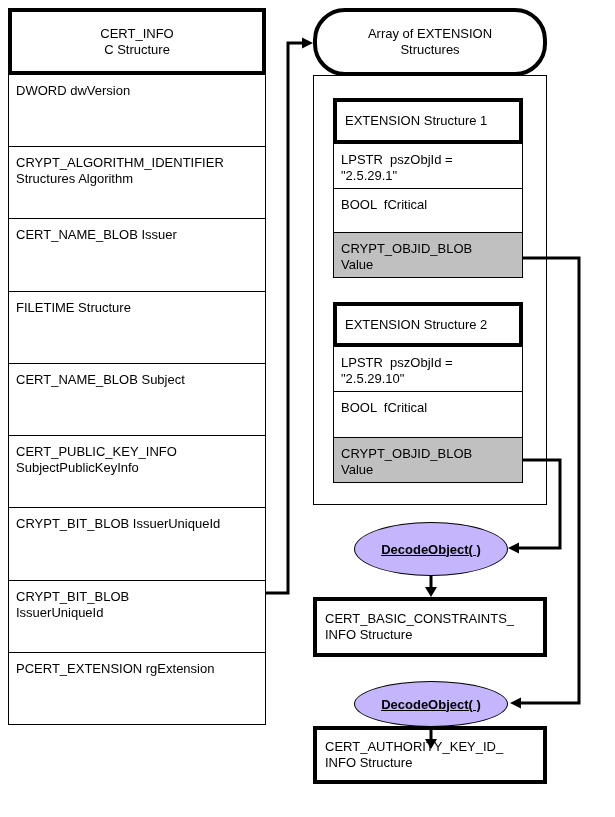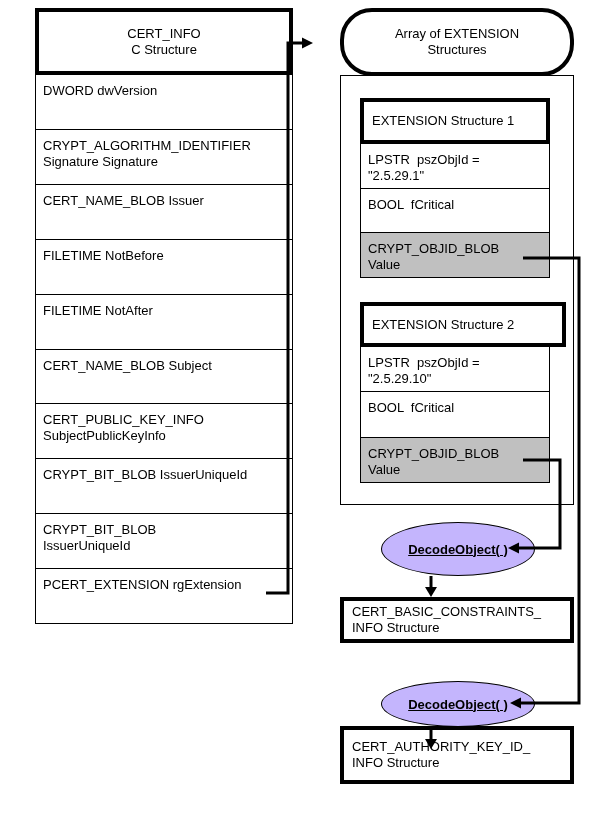--- a/index.html
+++ b/index.html
@@ -1,20 +1,20 @@
 <!DOCTYPE html>
 <html><head>
 <meta charset="utf-8">
 <style>
   html,body{margin:0;padding:0;background:#ffffff;}
   .canvas{
     position:relative;width:615px;height:817px;background:#ffffff;
     font-family:"Liberation Sans",sans-serif;color:#000;overflow:hidden;
   }
-  .abs{position:absolute;box-sizing:border-box;margin-left:27px;}
+  .abs{position:absolute;box-sizing:border-box;}
   
   .box-bold{
     border:4px solid #000;background:#fff;
     font-size:13px;line-height:16px;
   }
   .center-txt{
     display:flex;align-items:center;justify-content:center;
     text-align:center;white-space:pre-line;
   }
   .left-txt{
@@ -43,27 +43,26 @@
   .overlay polygon{fill:#000;stroke:none;}
 </style>
 </head>
 <body>
 
 <div class="canvas">
 
   <div class="abs box-bold center-txt" style="left:8px;top:8px;width:258px;height:67px;">CERT_INFO
 C Structure</div>
 
-  <div class="abs rows" style="left:8px;top:75px;width:258px;height:549px;">
+  <div class="abs rows" style="left:8px;top:75px;width:258px;height:650px;">
     <div class="row">DWORD dwVersion</div>
     <div class="row">CRYPT_ALGORITHM_IDENTIFIER
-Signature Signature</div>
+Structures Algorithm</div>
     <div class="row">CERT_NAME_BLOB Issuer</div>
-    <div class="row">FILETIME NotBefore</div>
-    <div class="row">FILETIME NotAfter</div>
+    <div class="row">FILETIME Structure</div>
     <div class="row">CERT_NAME_BLOB Subject</div>
     <div class="row">CERT_PUBLIC_KEY_INFO
 SubjectPublicKeyInfo</div>
     <div class="row">CRYPT_BIT_BLOB IssuerUniqueId</div>
     <div class="row">CRYPT_BIT_BLOB
 IssuerUniqueId</div>
     <div class="row">PCERT_EXTENSION rgExtension</div>
   </div>
 
   <div class="abs box-bold center-txt" style="left:313px;top:8px;width:234px;height:68px;border-radius:32px;">Array of EXTENSION
@@ -73,32 +72,32 @@
 
   <div class="abs box-bold left-txt" style="left:333px;top:98px;width:190px;height:46px;padding-left:8px;">EXTENSION Structure 1</div>
   <div class="abs rows" style="left:333px;top:144px;width:190px;height:134px;">
     <div class="row">LPSTR  pszObjId =
 "2.5.29.1"</div>
     <div class="row">BOOL  fCritical</div>
     <div class="row" style="background: rgb(192, 192, 192);">CRYPT_OBJID_BLOB
 Value</div>
   </div>
 
-  <div class="abs box-bold left-txt" style="left:333px;top:302px;width:206px;height:45px;">EXTENSION Structure 2</div>
+  <div class="abs box-bold left-txt" style="left:333px;top:302px;width:190px;height:45px;">EXTENSION Structure 2</div>
   <div class="abs rows" style="left:333px;top:347px;width:190px;height:136px;">
     <div class="row">LPSTR  pszObjId =
 "2.5.29.10"</div>
     <div class="row">BOOL  fCritical</div>
     <div class="row" style="background: rgb(192, 192, 192);">CRYPT_OBJID_BLOB
 Value</div>
   </div>
 
   <div class="abs ellipse" style="left:354px;top:522px;width:154px;height:54px;">DecodeObject( )</div>
 
-  <div class="abs box-bold left-txt" style="left:313px;top:597px;width:234px;height:46px;">CERT_BASIC_CONSTRAINTS_
+  <div class="abs box-bold left-txt" style="left:313px;top:597px;width:234px;height:60px;">CERT_BASIC_CONSTRAINTS_
 INFO Structure</div>
 
   <div class="abs ellipse" style="left:354px;top:681px;width:154px;height:46px;">DecodeObject( )</div>
 
   <div class="abs box-bold left-txt" style="left:313px;top:726px;width:234px;height:58px;">CERT_AUTHORITY_KEY_ID_
 INFO Structure</div>
 
   <svg class="overlay" width="615" height="817" viewBox="0 0 615 817">
 
     <polyline points="266,593 288,593 288,43 302,43"></polyline>

